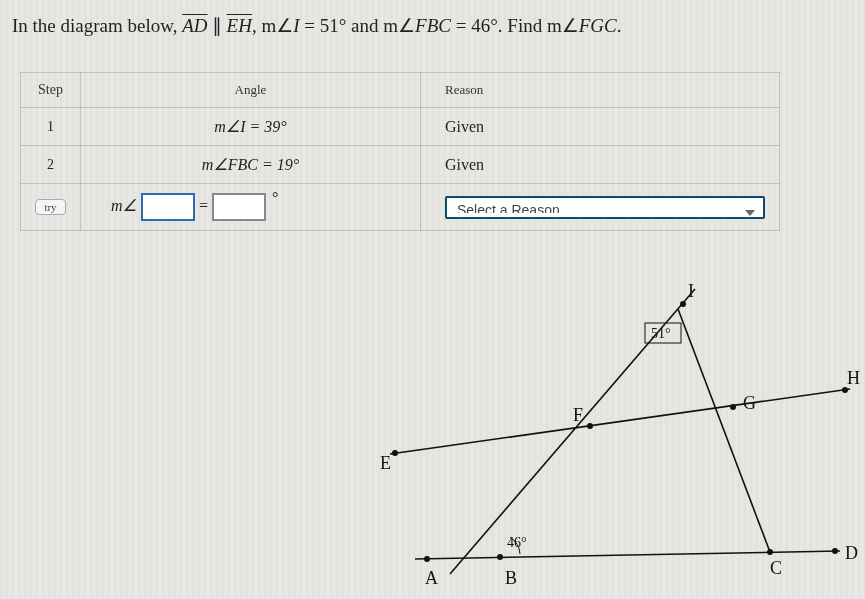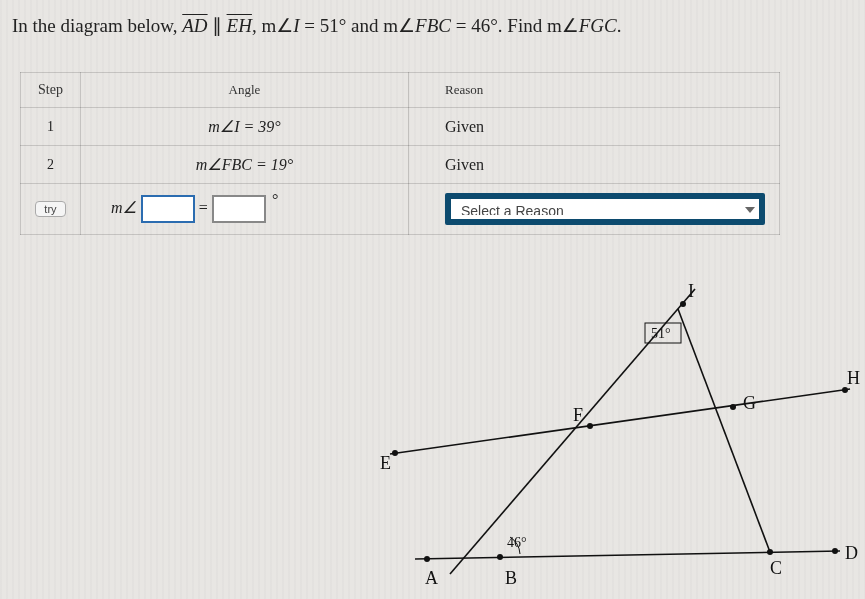--- a/index.html
+++ b/index.html
@@ -34,49 +34,49 @@
     }
     th, td {
       border: 1px solid rgba(0,0,0,0.15);
       padding: 9px 14px;
       text-align: left;
       font-weight: normal;
     }
     th { font-size: 13px; color: #333; }
     td.step-col, th.step-col { width: 60px; text-align: center; font-size: 14px; }
     td.angle-col, th.angle-col { width: 340px; text-align: center; }
-    td.reason-col, th.reason-col { width: auto; text-align: left; padding-left: 36px; }
+    td.reason-col, th.reason-col { width: auto; text-align: left; padding-left: 24px; }
     .try-btn {
       display: inline-block;
       border: 1px solid #aaa;
       border-radius: 4px;
       padding: 1px 8px;
       font-size: 11px;
-      font-family: Liberation Sans, sans-serif;
+      font-family: Liberation Serif, serif;
       color: #444;
       cursor: pointer;
       background: #f5f5f5;
     }
     .mbox {
       display: inline-block;
       border: 2px solid #2b6cb0;
       width: 54px;
       height: 28px;
       vertical-align: middle;
       background: #fff;
       font-family: inherit;
       font-size: 15px;
       text-align: center;
       outline: none;
     }
     .mbox.gray { border-color: #888; }
     .reason-select {
       width: 320px;
-      height: 32px;
-      border: 6px solid #0c4a6e;
+      height: 23px;
+      border: 2px solid #0c4a6e;
       background: #fff;
       font-family: Arial, sans-serif;
       font-size: 14px;
       padding: 4px 26px 4px 10px;
       appearance: none;
       color: #444;
       border-radius: 2px;
     }
     .sel-wrap {
       position: relative;

